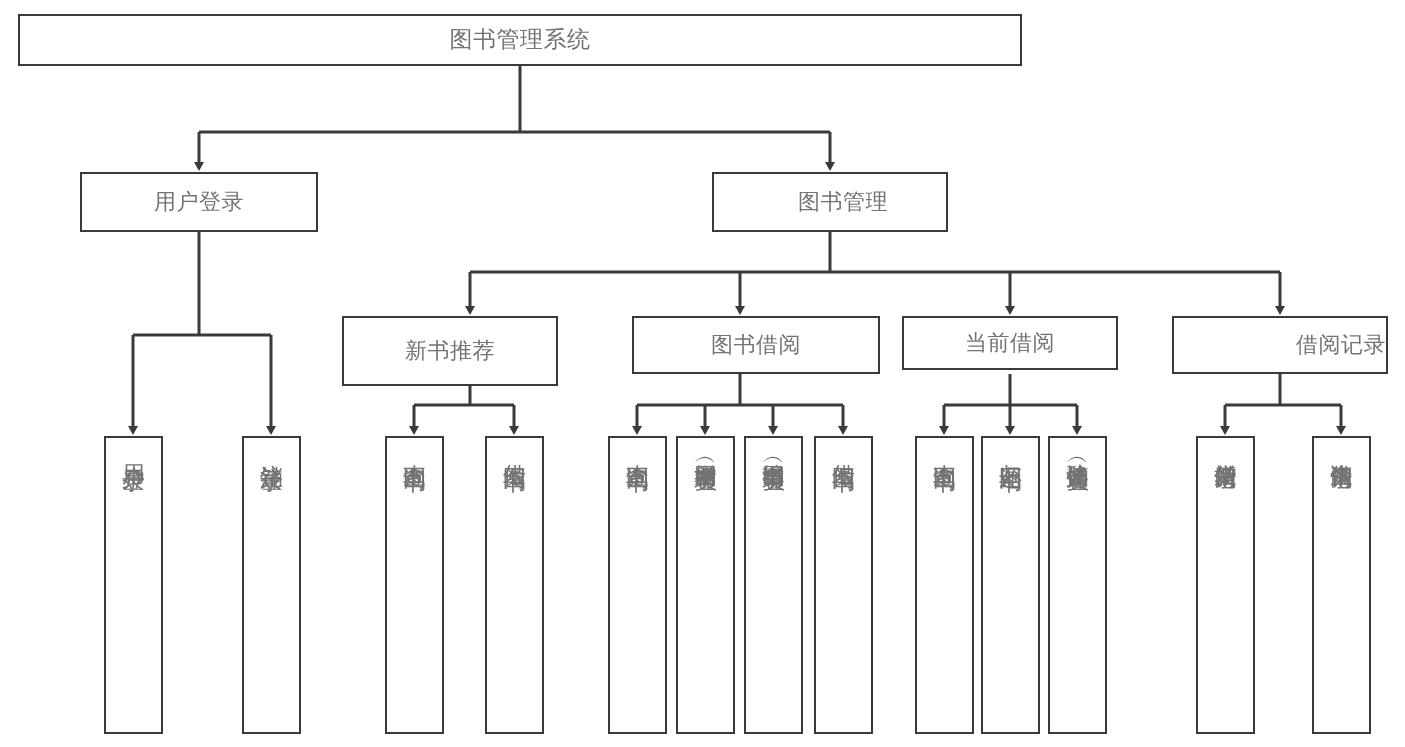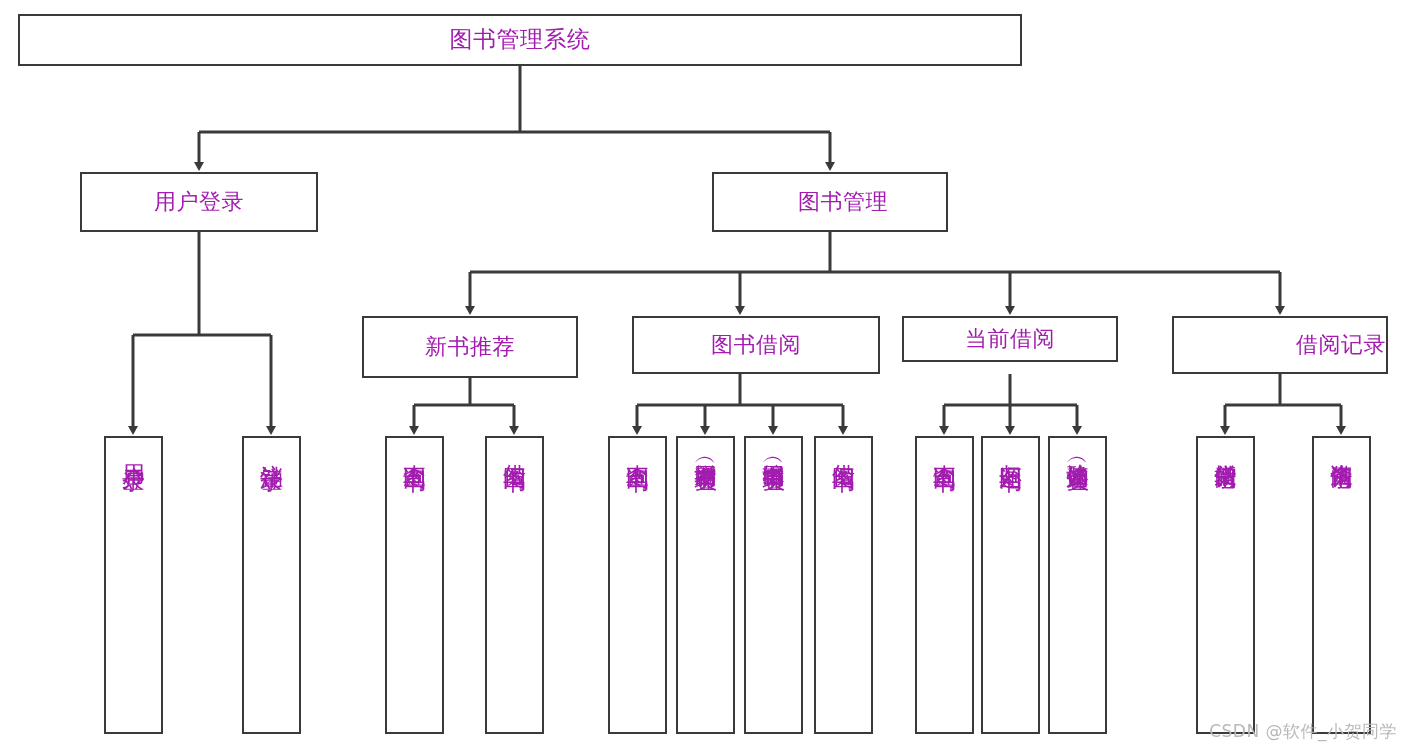--- a/index.html
+++ b/index.html
@@ -25,21 +25,21 @@
     height: 747px;
   }
   .node {
     position: absolute;
     box-sizing: border-box;
     border: 2.5px solid #3a3a3a;
     background: #ffffff;
     display: flex;
     align-items: center;
     justify-content: center;
-    color: #a21caf;
+    color: #737373;
   }
   .node .label {
     display: block;
     text-align: center;
     line-height: 1.04;
     white-space: nowrap;
   }
   
   .node.h .label {
     font-size: 22px;
@@ -137,27 +137,27 @@
     <span class="label">图书管理系统</span>
   </div>
 
   <div class="node h" style="left:80px; top:172px; width:238px; height:60px;">
     <span class="label">用户登录</span>
   </div>
   <div class="node h" style="left:712px; top:172px; width:236px; height:60px;padding-left:26px;">
     <span class="label">图书管理</span>
   </div>
 
-  <div class="node h" style="left:362px; top:316px; width:216px; height:62px;align-items:center;">
+  <div class="node h" style="left:342px; top:316px; width:216px; height:70px;align-items:center;">
     <span class="label">新书推荐</span>
   </div>
   <div class="node h" style="left:632px; top:316px; width:248px; height:58px;">
     <span class="label">图书借阅</span>
   </div>
-  <div class="node h" style="left:902px; top:316px; width:216px; height:46px;">
+  <div class="node h" style="left:902px; top:316px; width:216px; height:54px;">
     <span class="label">当前借阅</span>
   </div>
   <div class="node h" style="left:1172px; top:316px; width:216px; height:58px;justify-content:flex-end;">
     <span class="label">借阅记录</span>
   </div>
 
   <div class="node v" style="left:104px; top:436px; width:59px; height:298px;">
     <span class="label">用户登录</span>
   </div>
   <div class="node v" style="left:242px; top:436px; width:59px; height:298px;">
@@ -194,15 +194,14 @@
     <span class="label">确认归还（管理员）</span>
   </div>
 
   <div class="node v tall" style="left:1196px; top:436px; width:59px; height:298px;">
     <span class="label">新增借阅记录</span>
   </div>
   <div class="node v tall" style="left:1312px; top:436px; width:59px; height:298px;">
     <span class="label">查询借阅记录</span>
   </div>
 
-  <div id="watermark">CSDN @软件_小贺同学</div>
 
 </div>
 
 </body></html>

